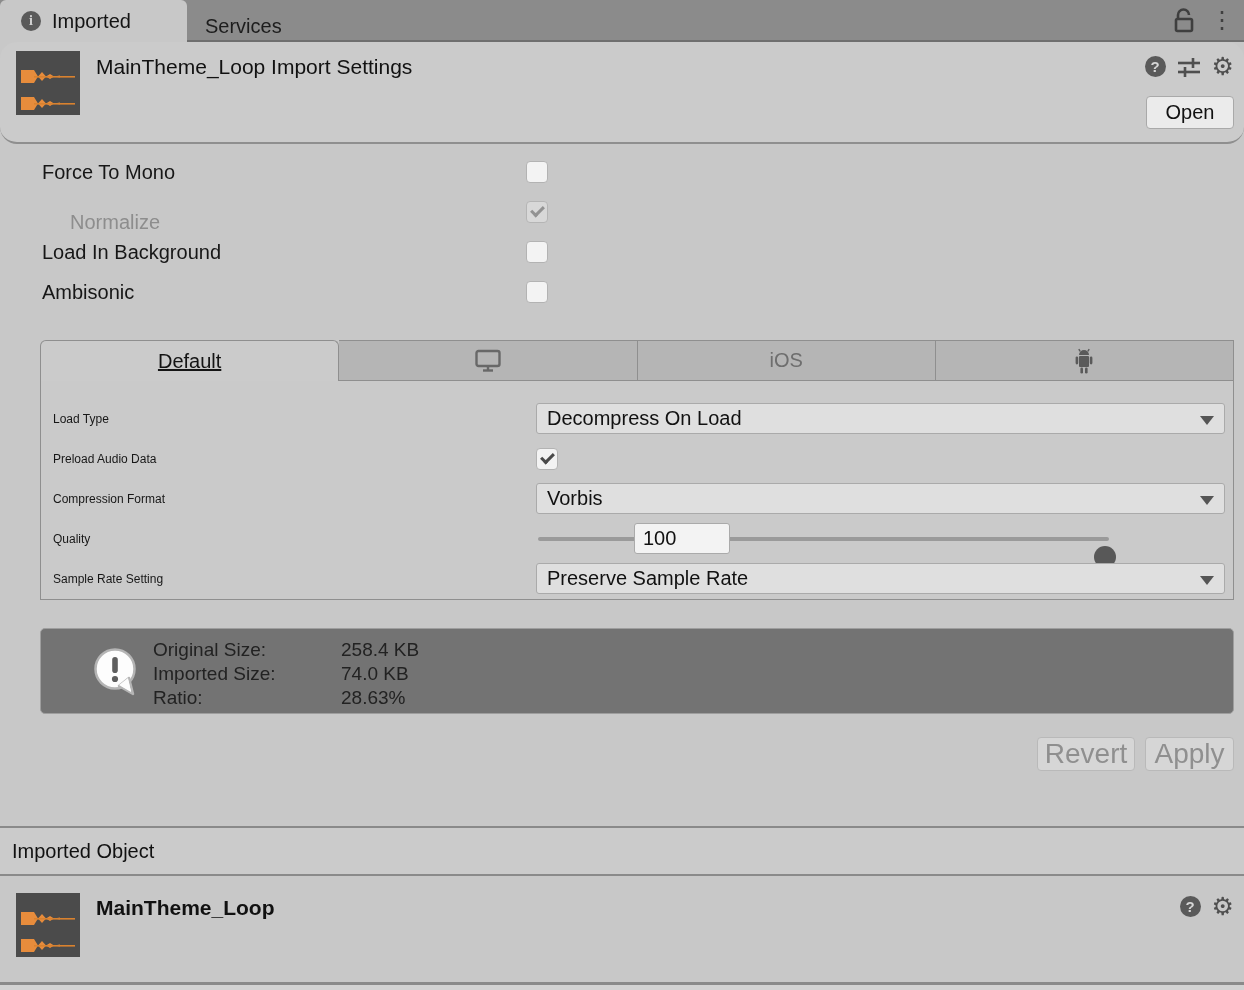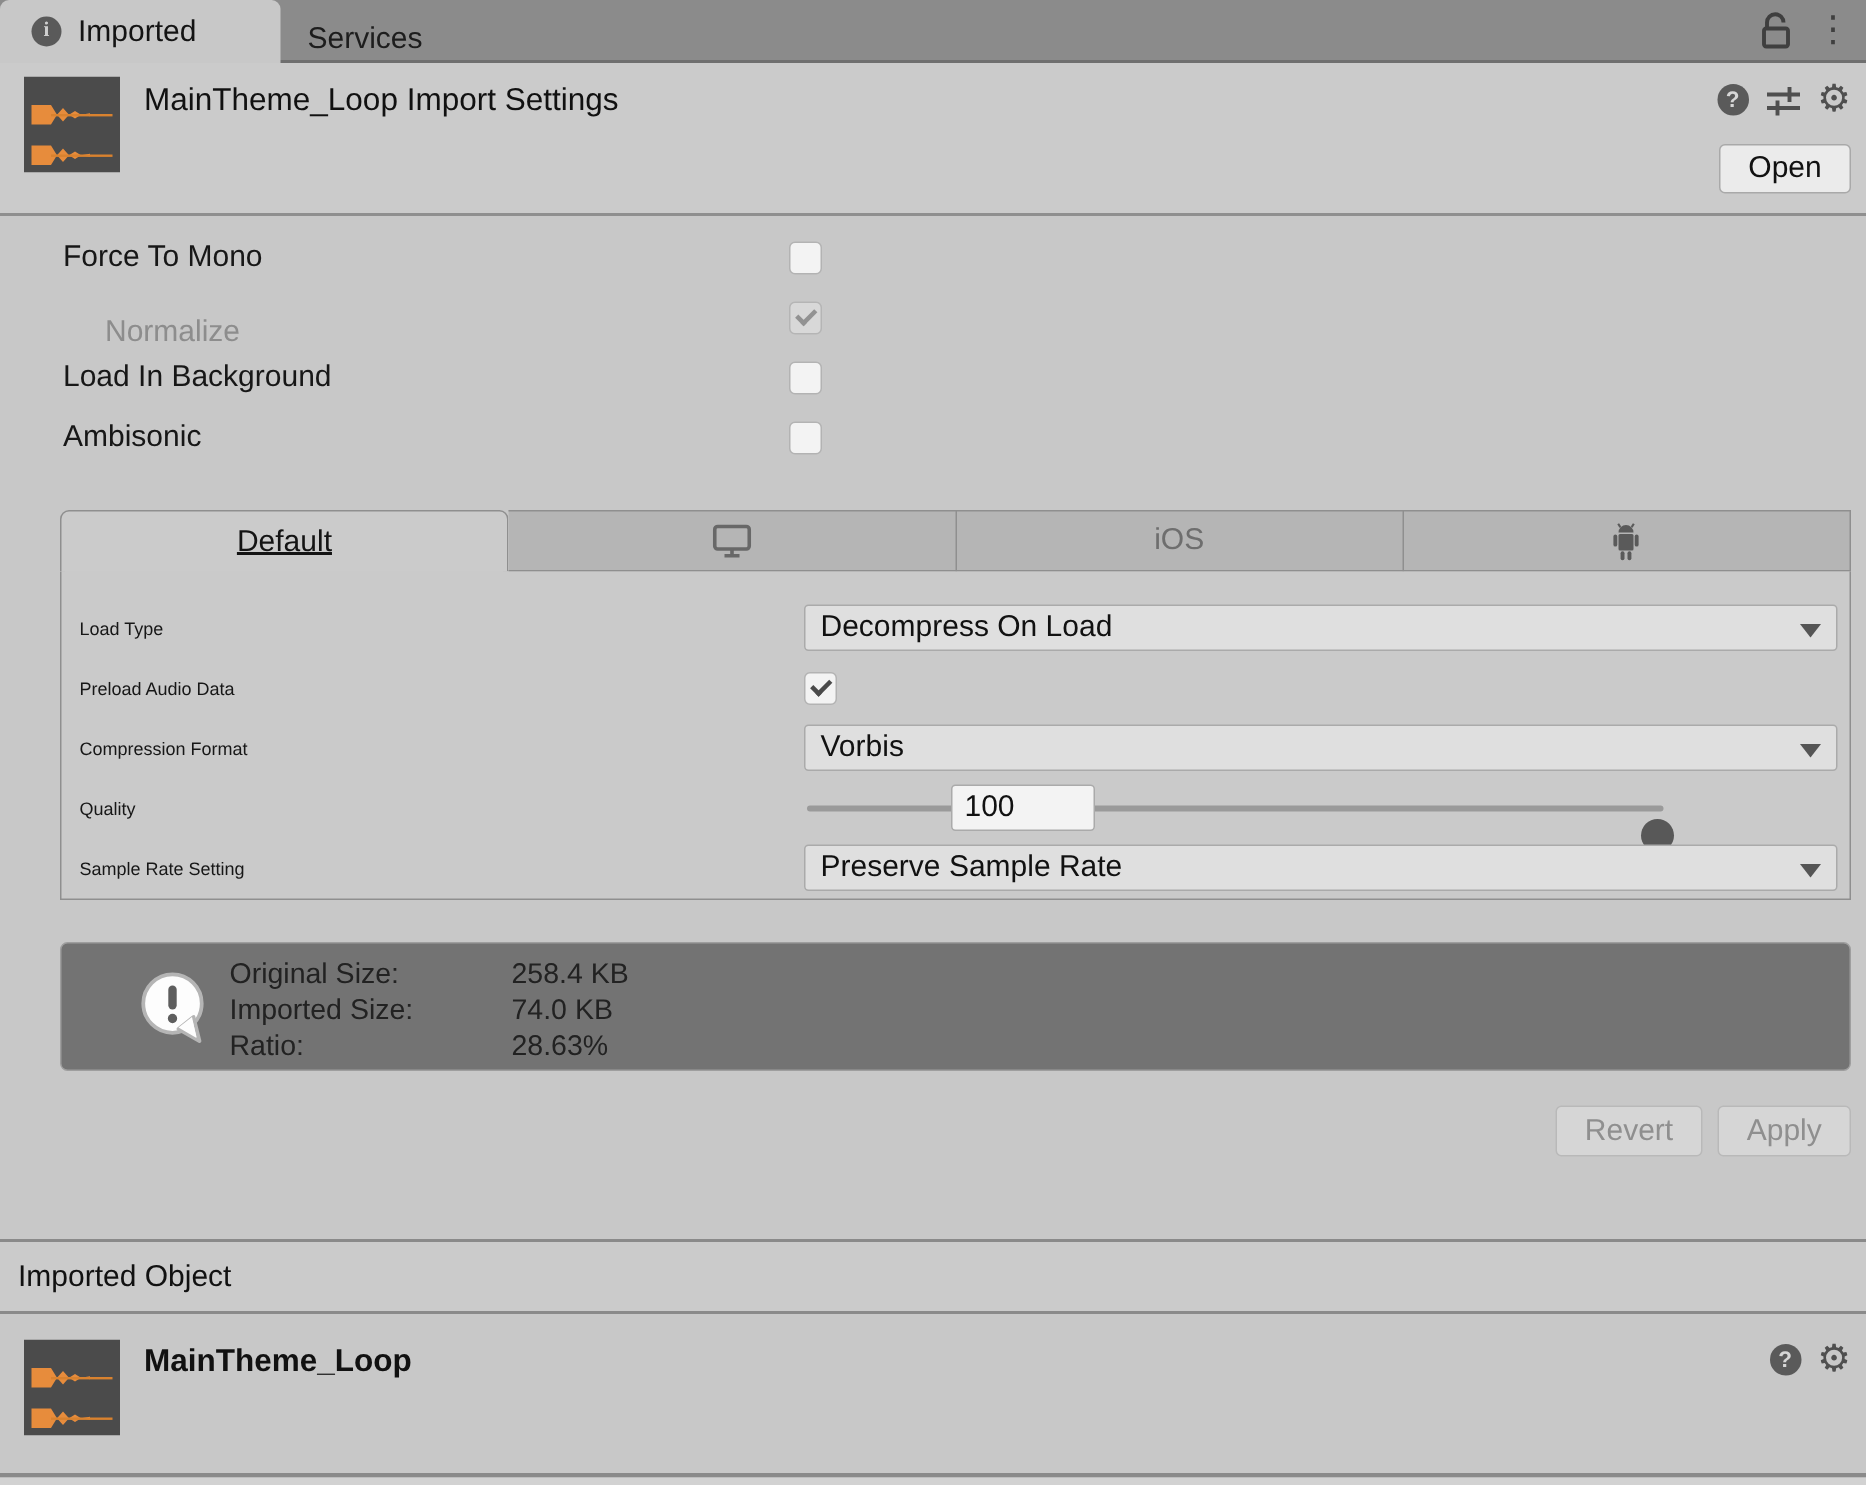--- a/index.html
+++ b/index.html
@@ -21,21 +21,21 @@
     font-size:14px; font-weight:bold; font-family:"Liberation Serif",serif; }
   .tab-services { position:absolute; left:187px; top:0; width:140px; height:52px;
     display:flex; align-items:center; padding-left:18px; }
   .tab-services .tab-label { color:#1d1d1d; }
   .strip-icons { position:absolute; right:8px; top:0; height:40px; display:flex;
     align-items:center; gap:12px; }
   .kebab { font-size:24px; color:#3f3f3f; line-height:1; padding:0 2px; }
 
   
   .header { position:absolute; left:0; top:42px; width:1244px; height:102px;
-    background:#cbcbcb; border-bottom:2px solid #8f8f8f; }
+    background:#cbcbcb; border-bottom:2px solid #8f8f8f;border-radius:17px; }
   .asset-icon { position:absolute; width:64px; height:64px; }
   .header .asset-icon { left:16px; top:9px; }
   .header-title { position:absolute; left:96px; top:13px; font-size:21px; color:#111; }
   .header-icons { position:absolute; right:10px; top:12px; display:flex; gap:11px;
     align-items:center; }
   .circle-badge { width:21px; height:21px; border-radius:50%; background:#5a5a5a;
     color:#d6d6d6; display:flex; align-items:center; justify-content:center;
     font-size:15px; font-weight:bold; }
   .gear-glyph { font-size:25px; color:#4f4f4f; line-height:1; }
   .open-btn { position:absolute; right:10px; top:54px; width:88px; height:33px;
@@ -88,21 +88,21 @@
   
   .info-box { position:absolute; left:40px; top:628px; width:1194px; height:86px;
     background:#737373; border:1px solid #9e9e9e; border-radius:5px; }
   .bubble { position:absolute; left:52px; top:19px; }
   .info-rows { position:absolute; left:112px; top:9px; }
   .info-row { display:flex; height:24px; align-items:center; font-size:19px; color:#222; }
   .info-row .lab { width:188px; }
 
   
   .action-btn { position:absolute; top:737px; height:34px; background:#d6d6d6;
-    border:1px solid #b9b9b9; border-radius:4px; font-size:20px; color:#8f8f8f;
+    border:1px solid #b9b9b9; border-radius:4px; font-size:28px; color:#8f8f8f;
     display:flex; align-items:center; justify-content:center; }
   .revert-btn { left:1037px; width:98px; }
   .apply-btn { left:1145px; width:89px; }
 
   
   .imported-bar { position:absolute; left:0; top:826px; width:1244px; height:50px;
     background:#cbcbcb; border-top:2px solid #8a8a8a; border-bottom:2px solid #8a8a8a;
     display:flex; align-items:center; padding-left:12px; font-size:20px; color:#111; }
   .bottom-header { position:absolute; left:0; top:876px; width:1244px; height:106px;
     background:#c8c8c8; }

